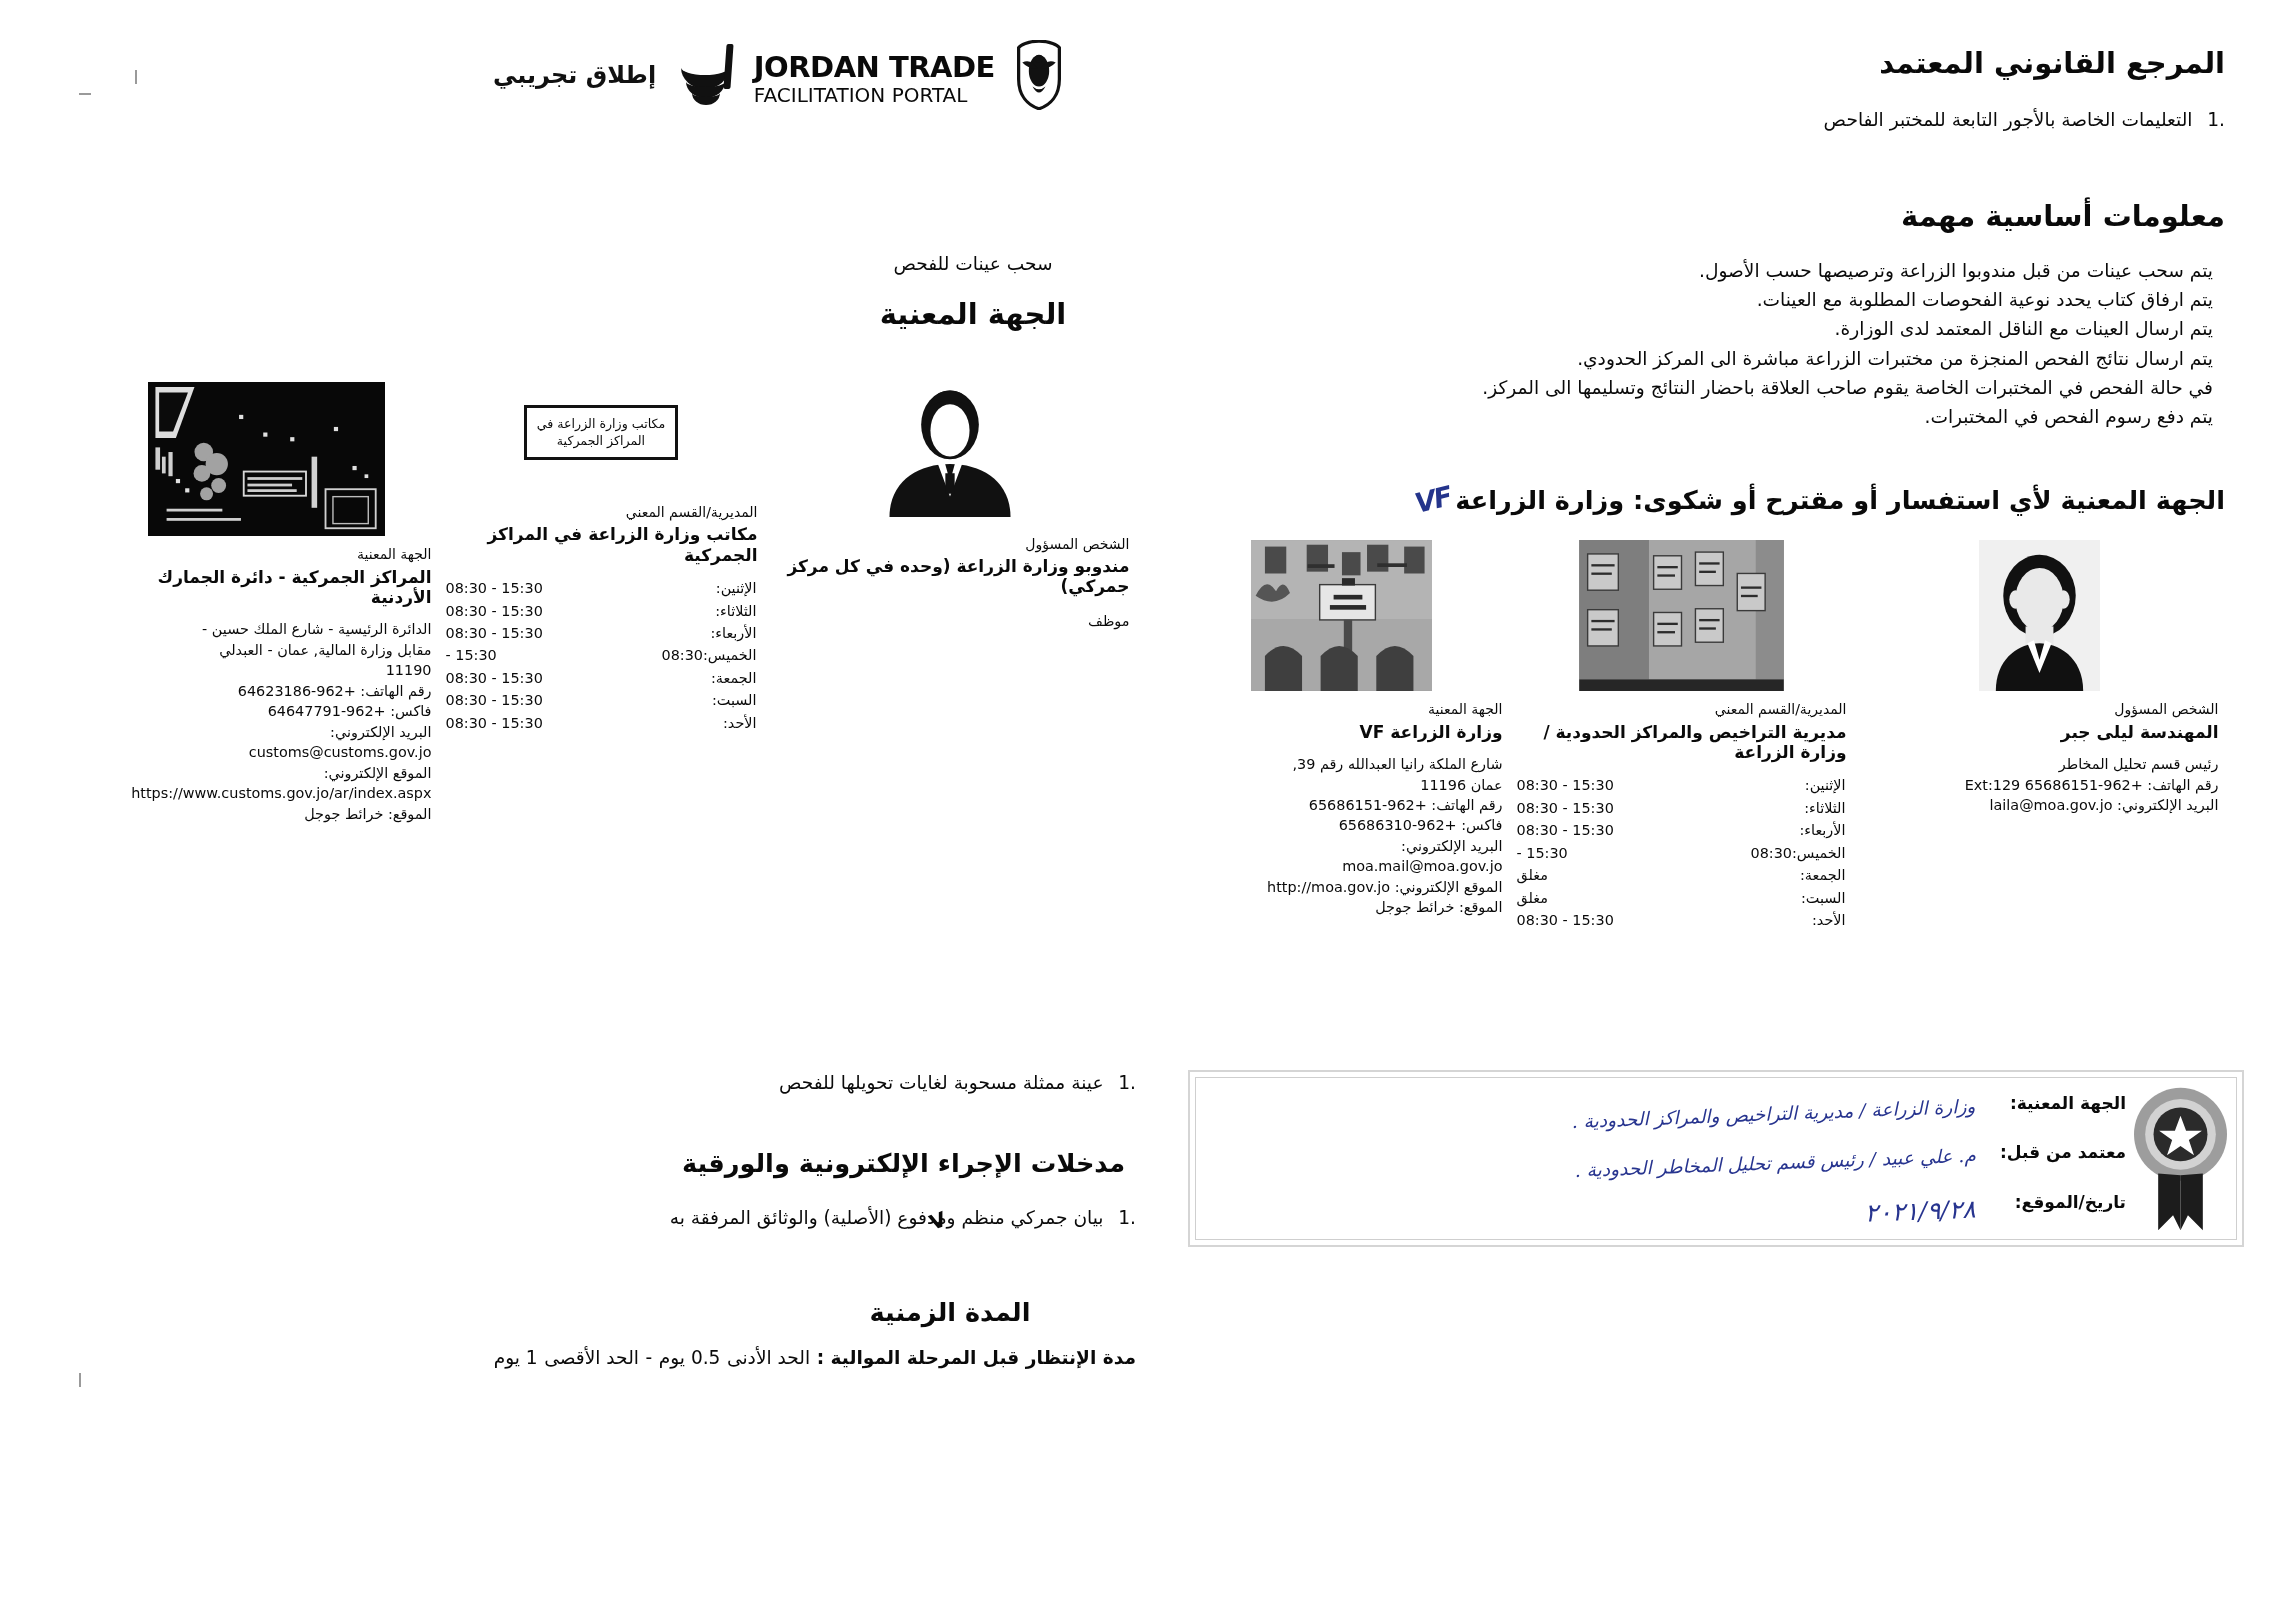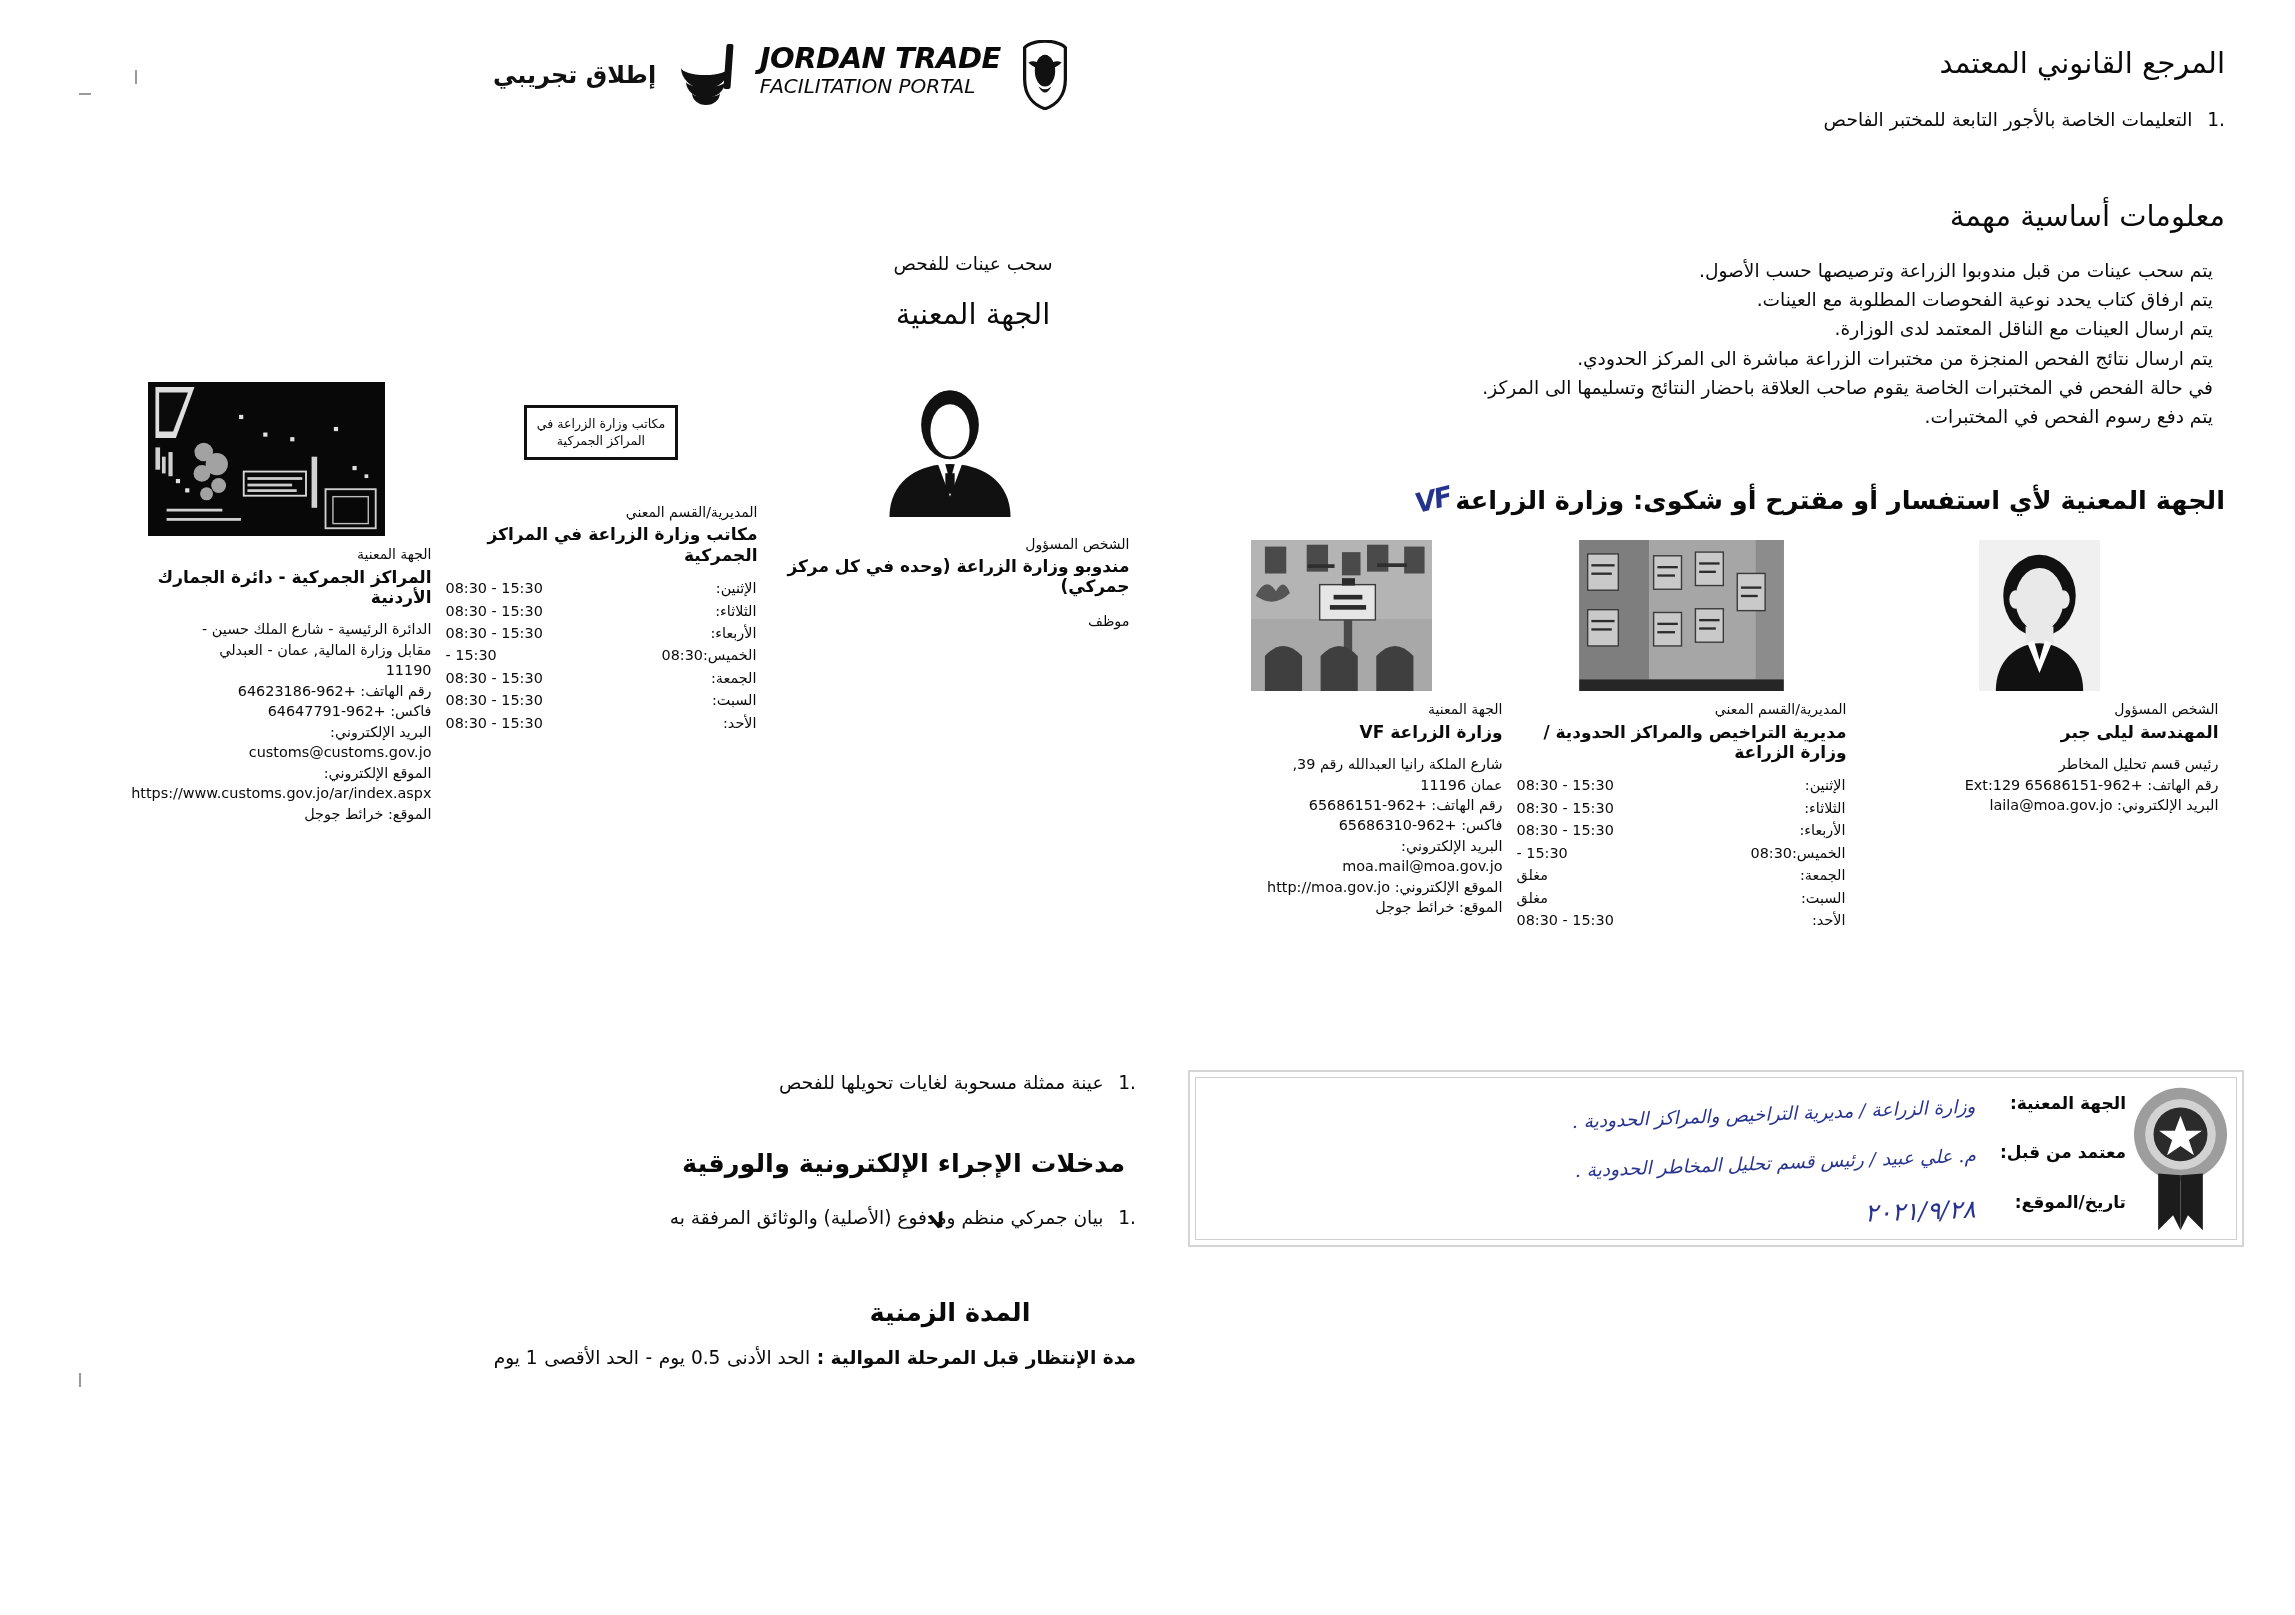--- a/index.html
+++ b/index.html
@@ -10,34 +10,34 @@
     color:#0a0a0a;
     position:relative;
     overflow:hidden;
     -webkit-font-smoothing:antialiased;
   }
   .pg{position:absolute;inset:0;}
 
   
   .header{position:absolute;left:493px;top:28px;width:675px;height:93px;display:flex;align-items:center;gap:18.6px;direction:ltr;}
   .pilot-badge{font-size:24px;font-weight:700;color:#111;white-space:nowrap;direction:rtl;letter-spacing:-0.5px;}
-  .jtfp-logo{display:flex;align-items:flex-start;gap:25px;font-style:italic;}
+  .jtfp-logo{display:flex;align-items:flex-end;gap:19px;}
   .swoosh{width:60px;height:61px;position:relative;flex:0 0 auto;}
   .swoosh i{position:absolute;display:block;border:0;border-bottom:solid #111;border-radius:0 0 60% 60%;}
   .swoosh i:nth-child(1){left:6.5px;top:1.9px;width:48px;height:29px;border-bottom-width:14px;}
   .swoosh i:nth-child(2){left:11.2px;top:21.4px;width:39px;height:21.4px;border-bottom-width:11.2px;}
   .swoosh i:nth-child(3){left:17px;top:37px;width:28px;height:16px;border-bottom-width:8.8px;}
   .swoosh b{position:absolute;right:2.8px;top:0;width:7px;height:45px;background:#111;border-radius:1.9px;transform:skewX(-4deg);}
   .jtfp-words{display:flex;flex-direction:column;line-height:1.0;}
   .jtfp-words .l1{font-size:29px;font-weight:700;letter-spacing:-0.5px;}
   .jtfp-words .l2{font-size:20px;font-weight:400;letter-spacing:0px;margin-top:3.3px;}
   .crest{width:50px;height:70px;flex:0 0 auto;margin-right:8.4px;position:relative;}
 
   
-  .h1{font-size:29px;font-weight:400;line-height:1.12;}
+  .h1{font-size:29px;font-weight:700;line-height:1.12;}
   .h2{font-size:25.6px;font-weight:700;line-height:1.15;}
   .bodytxt{font-size:18.6px;font-weight:400;line-height:1.42;}
   .bodytxt-b{font-size:18.6px;font-weight:700;line-height:1.4;}
   .card-h{font-size:14px;font-weight:400;line-height:1.2;}
   .card-t{font-size:17px;font-weight:700;line-height:1.2;}
   .card-b{font-size:14.4px;font-weight:400;line-height:1.42;}
   .ta-r{text-align:right;}
   .ta-c{text-align:center;}
 
   

